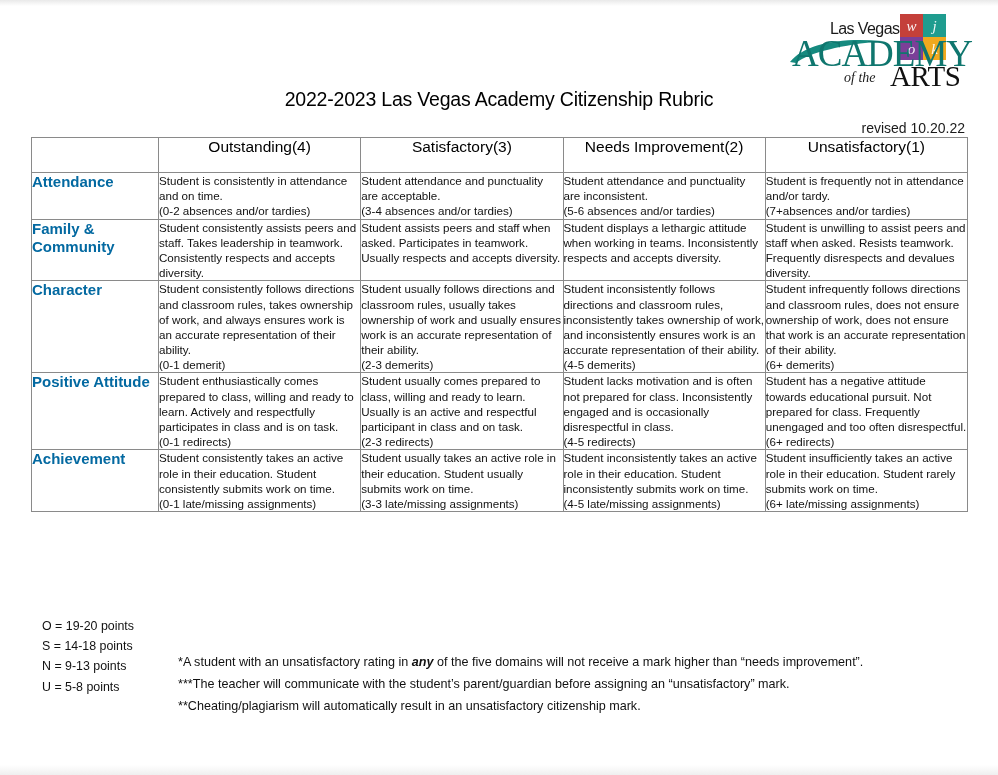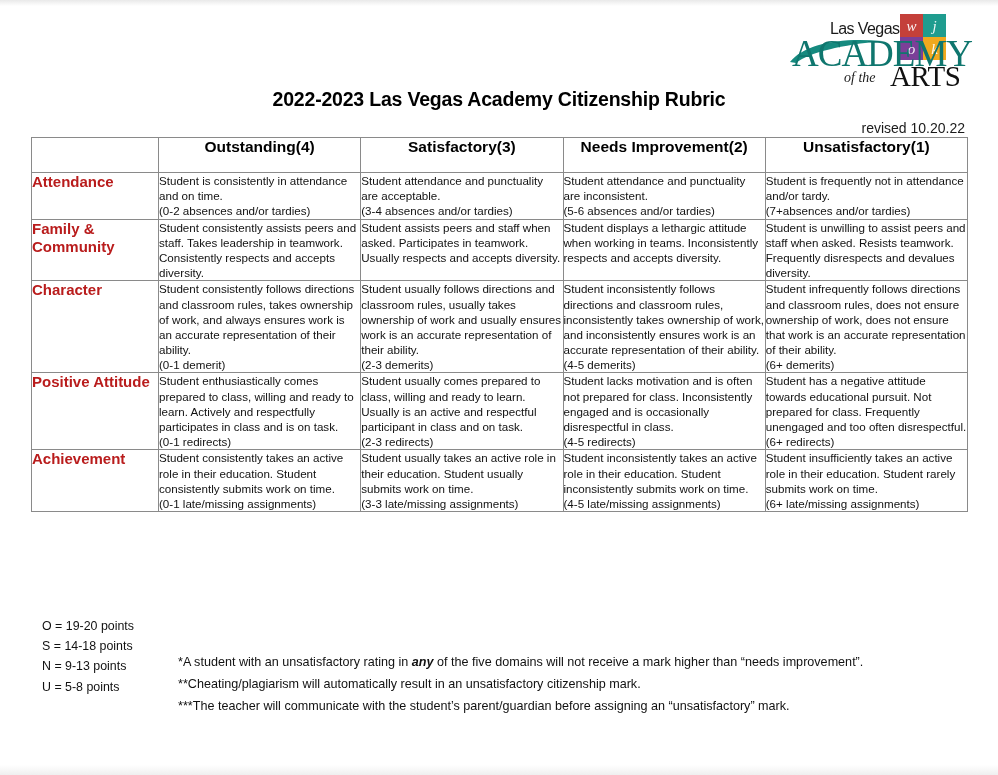--- a/index.html
+++ b/index.html
@@ -122,21 +122,21 @@
   }
 
   
   .title {
     position: absolute;
     left: 0;
     top: 88px;
     width: 998px;
     text-align: center;
     font-size: 19.5px;
-    font-weight: bold;
+    font-weight: normal;
     letter-spacing: -0.2px;
     color: #000000;
   }
   .revised {
     position: absolute;
     right: 33px;
     top: 120px;
     font-size: 14px;
     color: #1a1a1a;
   }
@@ -158,30 +158,30 @@
     vertical-align: top;
     padding: 0;
   }
   col.c-domain { width: 127px; }
   col.c-level  { width: 202.25px; }
 
   th.hdr-blank { height: 34px; }
   th.hdr {
     text-align: center;
     font-size: 15.5px;
-    font-weight: bold;
+    font-weight: normal;
     padding: 7px 4px 7px 4px;
     color: #000;
   }
   td.domain {
     font-size: 15px;
     font-weight: bold;
     padding: 10px 6px 10px 9px;
     line-height: 1.22;
-    color: #b91c1c;
+    color: #0369a1;
   }
   td.cell {
     font-size: 11.6px;
     line-height: 1.31;
     padding: 9px 7px 9px 8px;
     color: #111;
   }
   td.cell div { white-space: pre-line; }
   .cell-count { display: block; }
 
@@ -377,22 +377,22 @@
       <div>O = 19-20 points</div>
       <div>S = 14-18 points</div>
       <div>N = 9-13 points</div>
       <div>U = 5-8 points</div>
     </div>
     <div class="notes">
       <div>
         <span>*A student with an unsatisfactory rating in </span><b>any</b><span> of the five domains will not receive a mark higher than “needs improvement”.</span>
       </div>
       <div>
-        <span>**Cheating/plagiarism will automatically result in an unsatisfactory citizenship mark.</span>
+        <span>***The teacher will communicate with the student’s parent/guardian before assigning an “unsatisfactory” mark.</span>
       </div>
       <div>
-        <span>***The teacher will communicate with the student’s parent/guardian before assigning an “unsatisfactory” mark.</span>
+        <span>**Cheating/plagiarism will automatically result in an unsatisfactory citizenship mark.</span>
       </div>
     </div>
   </div>
 
   <div class="scan-edge-bottom"></div>
 </div>
 
 </body></html>

